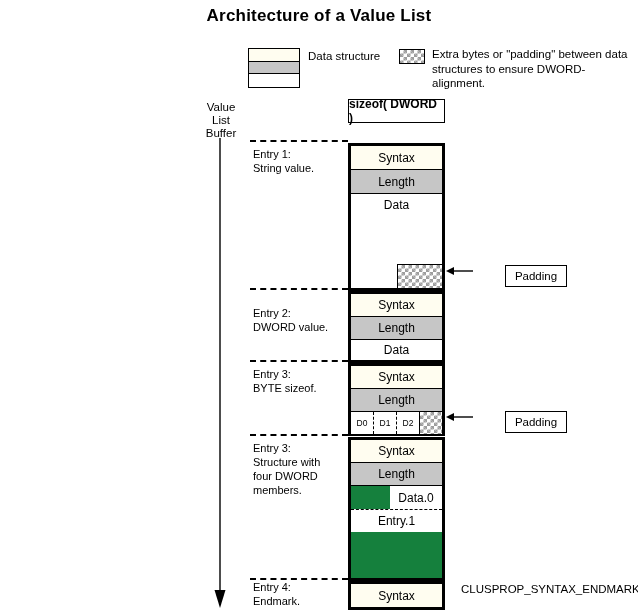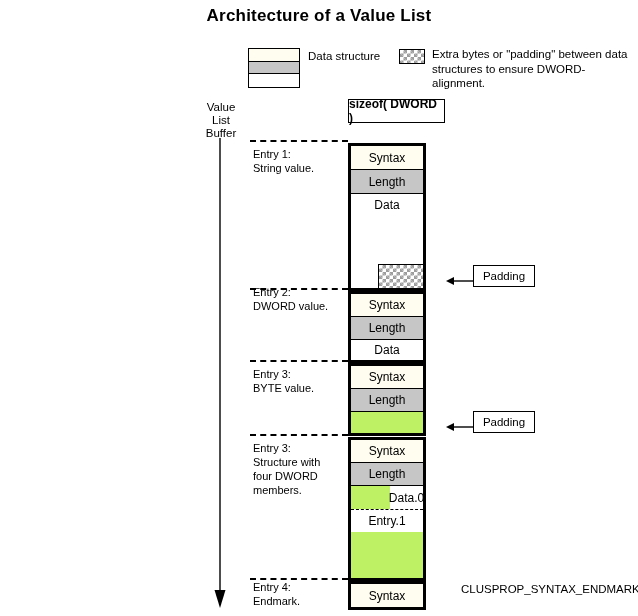--- a/index.html
+++ b/index.html
@@ -91,24 +91,24 @@
 
   
   .entry-caption {
     left: 253px; width: 95px;
     font-size: 11px;
     line-height: 14px;
   }
 
   
   .struct-box {
-    left: 348px; width: 78px;
+    left: 348px; width: 97px;
     border: 3px solid #000;
     box-sizing: border-box;
-    background: #bef264;
+    background: #15803d;
   }
   .cell {
     box-sizing: border-box;
     display: flex; align-items: center; justify-content: center;
     font-size: 12px;
     position: relative;
   }
   .cell-syntax { background: #fffdf0; border-bottom: 1px solid #000; }
   .cell-length { background: #c6c6c6; border-bottom: 1px solid #000; }
   .cell-data   { background: #ffffff; }
@@ -139,21 +139,21 @@
 
   
   .callout-box {
     width: 62px; height: 22px;
     border: 1px solid #000;
     background: #ffffff;
     box-sizing: border-box;
     display: flex; align-items: center; justify-content: center;
     font-size: 11.5px;
   }
-  .callout-wrap { display: flex; align-items: flex-end; }
+  .callout-wrap { display: flex; align-items: flex-start; gap: 32px; }
   .callout-leader { width: 27px; height: 12px; }
 
   
   #endmark-text {
     left: 461px; top: 583px;
     font-size: 11.5px;
   }
 </style>
 </head>
 <body>
@@ -197,38 +197,44 @@
 </div>
 <div class="abs callout-wrap" style="left:446px; top:265px;">
   <svg class="callout-leader" viewBox="0 0 27 12">
     <line x1="27" y1="6" x2="6" y2="6" stroke="#000" stroke-width="1.4"></line>
     <polygon points="0,6 8,2 8,10" fill="#000"></polygon>
   </svg>
   <div class="callout-box">Padding</div>
 </div>
 
 <div class="abs entry-sep" style="top:288px;"></div>
-<div class="abs entry-caption" style="top:285px;">
+<div class="abs entry-caption" style="top:306px;">
   <div>Entry 2:</div>
   <div>DWORD value.</div>
 </div>
 <div class="abs struct-box" style="top:291px; height:72px;">
   <div class="cell cell-syntax" style="height:23px;">Syntax</div>
   <div class="cell cell-length" style="height:23px;">Length</div>
   <div class="cell cell-data" style="height:20px;">Data</div>
 </div>
 
 <div class="abs entry-sep" style="top:360px;"></div>
 <div class="abs entry-caption" style="top:367px;">
   <div>Entry 3:</div>
-  <div>BYTE value.</div>
+  <div>BYTE sizeof.</div>
 </div>
 <div class="abs struct-box" style="top:363px; height:73px;">
   <div class="cell cell-syntax" style="height:23px;">Syntax</div>
   <div class="cell cell-length" style="height:23px;">Length</div>
+  <div class="byte-row">
+    <div class="byte-cell">D0</div>
+    <div class="byte-cell">D1</div>
+    <div class="byte-cell last-data">D2</div>
+    <div class="byte-pad checker"></div>
+  </div>
 </div>
 <div class="abs callout-wrap" style="left:446px; top:411px;">
   <svg class="callout-leader" viewBox="0 0 27 12">
     <line x1="27" y1="6" x2="6" y2="6" stroke="#000" stroke-width="1.4"></line>
     <polygon points="0,6 8,2 8,10" fill="#000"></polygon>
   </svg>
   <div class="callout-box">Padding</div>
 </div>
 
 <div class="abs entry-sep" style="top:434px;"></div>

